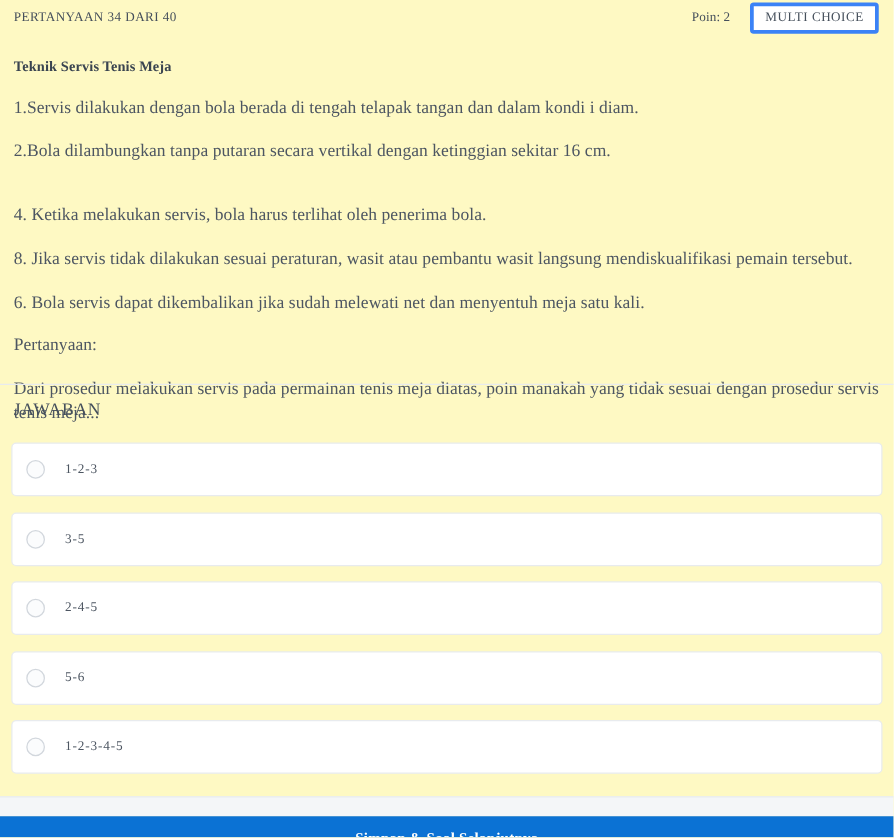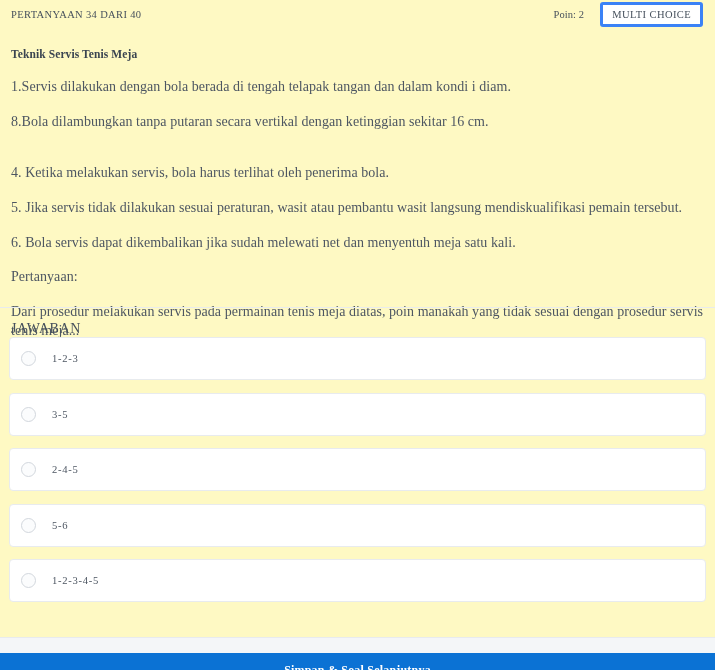--- a/index.html
+++ b/index.html
@@ -111,20 +111,21 @@
   }
 
   .answer-label {
     font-size: 14px;
     letter-spacing: 0.6px;
     color: #46505c;
     padding: 13px 0 0 11px;
   }
 
   .options-list {
+    margin-top: 17px;
     padding: 0 9px;
     display: flex;
     flex-direction: column;
     gap: 12.5px;
     text-align: center;
   }
 
   .option-row {
     display: flex;
     align-items: center;
@@ -197,26 +198,26 @@
       <div class="points-label">Poin: 2</div>
       <div class="type-badge">MULTI CHOICE</div>
     </div>
   </div>
 
   <div class="question-body">
     <div class="q-title">Teknik Servis Tenis Meja</div>
     <div class="gap-1"></div>
     <div class="q-line">1.Servis dilakukan dengan bola berada di tengah telapak tangan dan dalam kondi i diam.</div>
     <div class="gap-2"></div>
-    <div class="q-line">8.Bola dilambungkan tanpa putaran secara vertikal dengan ketinggian sekitar 16 cm.</div>
+    <div class="q-line">2.Bola dilambungkan tanpa putaran secara vertikal dengan ketinggian sekitar 16 cm.</div>
     <div class="gap-2"></div>
     <div class="gap-2"></div>
     <div class="q-line">4. Ketika melakukan servis, bola harus terlihat oleh penerima bola.</div>
     <div class="gap-2"></div>
-    <div class="q-line">5. Jika servis tidak dilakukan sesuai peraturan, wasit atau pembantu wasit langsung mendiskualifikasi pemain tersebut.</div>
+    <div class="q-line">8. Jika servis tidak dilakukan sesuai peraturan, wasit atau pembantu wasit langsung mendiskualifikasi pemain tersebut.</div>
     <div class="gap-2"></div>
     <div class="q-line">6. Bola servis dapat dikembalikan jika sudah melewati net dan menyentuh meja satu kali.</div>
     <div class="gap-2"></div>
     <div class="q-line">Pertanyaan:</div>
     <div class="gap-2"></div>
     <div class="q-line">Dari prosedur melakukan servis pada permainan tenis meja diatas, poin manakah yang tidak sesuai dengan prosedur servis tenis meja...</div>
   </div>
 
   <div class="section-divider"></div>
 

